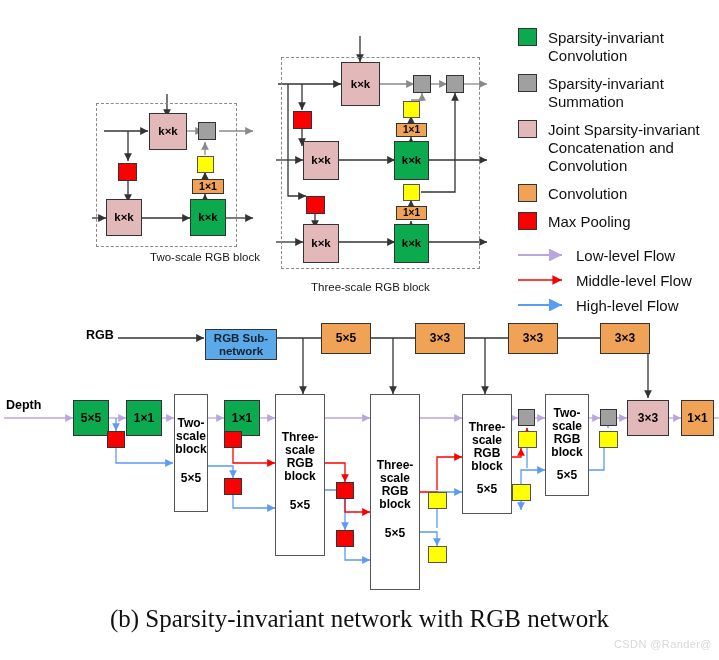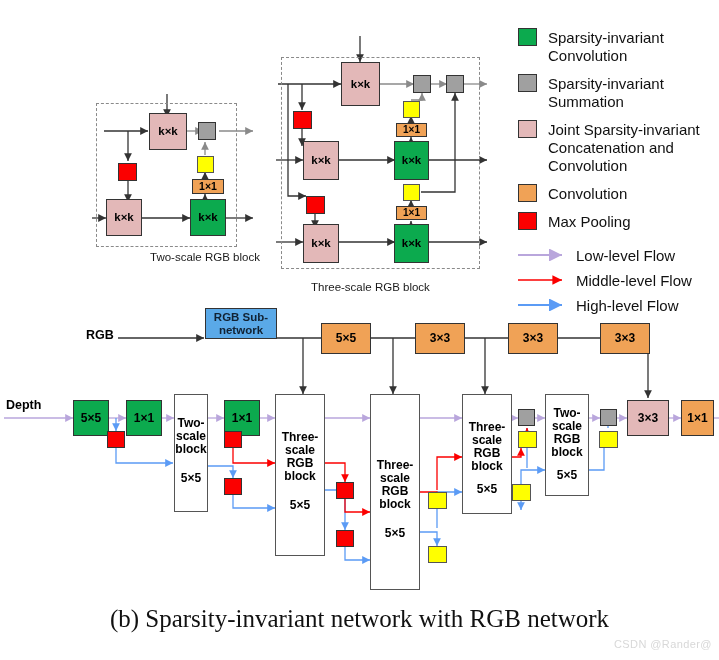--- a/index.html
+++ b/index.html
@@ -332,21 +332,21 @@
           <path d="M0,6 L44,6" stroke="#5b9bf5" stroke-width="2.2" marker-end="url(#lb)"></path>
         </svg>
       </div>
       <div class="lg-txt">High-level Flow</div>
     </div>
   </div>
 
   <div class="ttl" style="left:86px;top:328px;">RGB</div>
   <div class="ttl" style="left:6px;top:398px;">Depth</div>
 
-  <div class="node n-blue" style="left:205px;top:308px;width:72px;height:31px;font-size:11.5px;white-space:pre-line;color:#123;">RGB Sub-
+  <div class="node n-blue" style="left:205px;top:329px;width:72px;height:31px;font-size:11.5px;white-space:pre-line;color:#123;">RGB Sub-
 network</div>
   <div class="node n-orange" style="left:321px;top:323px;width:50px;height:31px;font-size:12px;">5×5</div>
   <div class="node n-orange" style="left:415px;top:323px;width:50px;height:31px;font-size:12px;">3×3</div>
   <div class="node n-orange" style="left:508px;top:323px;width:50px;height:31px;font-size:12px;">3×3</div>
   <div class="node n-orange" style="left:600px;top:323px;width:50px;height:31px;font-size:12px;">3×3</div>
 
   <div class="node n-green" style="left:73px;top:400px;width:36px;height:36px;font-size:12px;">5×5</div>
   <div class="node n-green" style="left:126px;top:400px;width:36px;height:36px;font-size:12px;">1×1</div>
 
   <div class="node n-white" style="left:174px;top:394px;width:34px;height:118px;font-size:12px;white-space:pre-line;

